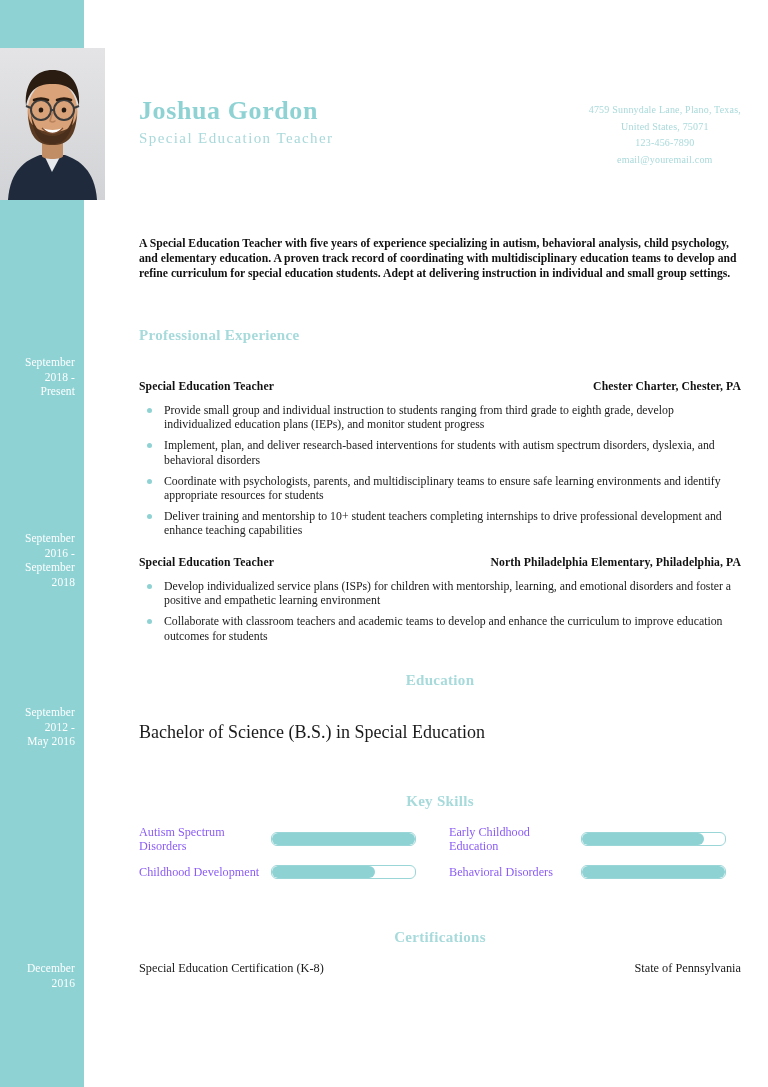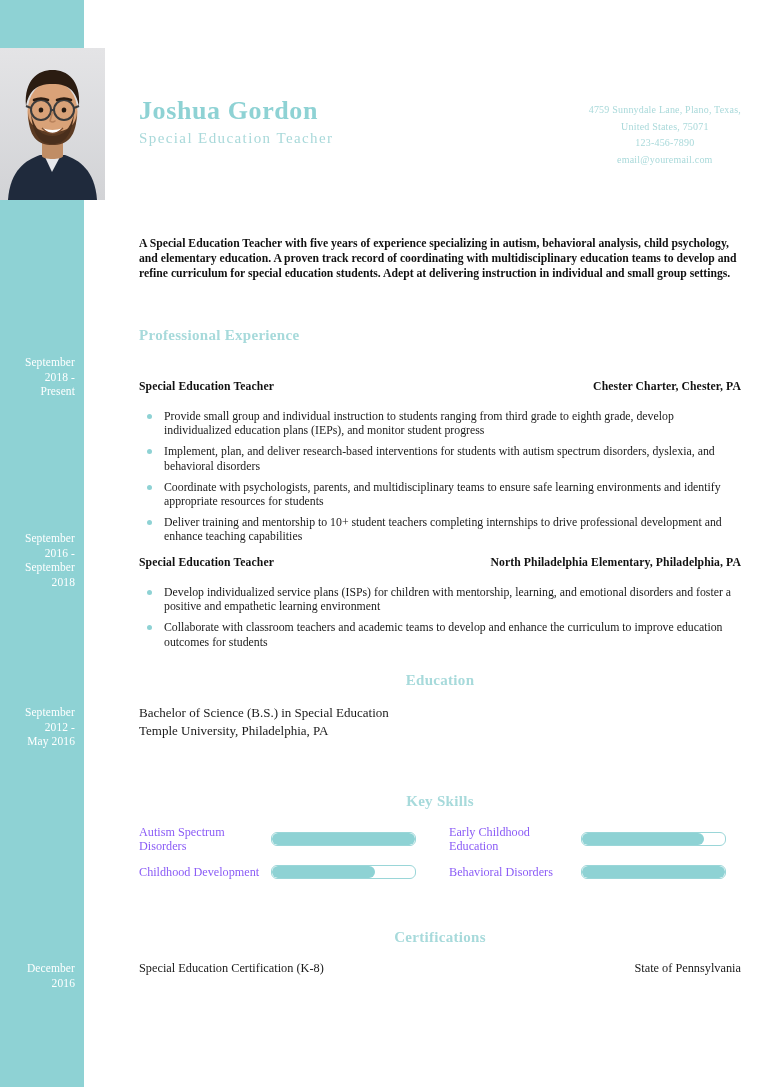--- a/index.html
+++ b/index.html
@@ -111,21 +111,21 @@
   .entry-head {
     display: flex;
     justify-content: space-between;
     font-size: 11.7px;
     font-weight: bold;
     color: #111111;
     letter-spacing: 0.1px;
   }
   ul.bullets {
     list-style: none;
-    margin: 16px 0 0 0;
+    margin: 10px 0 0 0;
     padding: 0;
   }
   ul.bullets li {
     position: relative;
     padding-left: 25px;
     margin-bottom: 7px;
     font-size: 11.8px;
     line-height: 14.2px;
     color: #1a1a1a;
   }
@@ -135,23 +135,24 @@
     left: 8px;
     top: 5px;
     width: 5px;
     height: 5px;
     border-radius: 50%;
     background: #8ed2d4;
   }
 
   
   .plain-line {
-    font-size: 13px;
+    font-size: 18px;
     line-height: 17.5px;
     color: #1a1a1a;
+    margin-top: 20px;
   }
 
   
   .skills-grid {
     display: grid;
     grid-template-columns: 310px 1fr;
     row-gap: 0px;
   }
   .skill {
     display: flex;
@@ -306,21 +307,20 @@
         <li>Develop individualized service plans (ISPs) for children with mentorship, learning, and emotional disorders and foster a positive and empathetic learning environment</li>
         <li>Collaborate with classroom teachers and academic teams to develop and enhance the curriculum to improve education outcomes for students</li>
       </ul>
     </div>
 
     <div class="inner" style="top:672px;">
       <h2 class="section-heading center">Education</h2>
     </div>
     <div class="inner" style="top:704px;">
       <div class="plain-line">Bachelor of Science (B.S.) in Special Education</div>
-      <div class="plain-line">Temple University, Philadelphia, PA</div>
     </div>
 
     <div class="inner" style="top:793px;">
       <h2 class="section-heading center">Key Skills</h2>
     </div>
     <div class="inner" style="top:822px;">
       <div class="skills-grid">
 
         <div class="skill">
           <div class="skill-label">Autism Spectrum Disorders</div>

